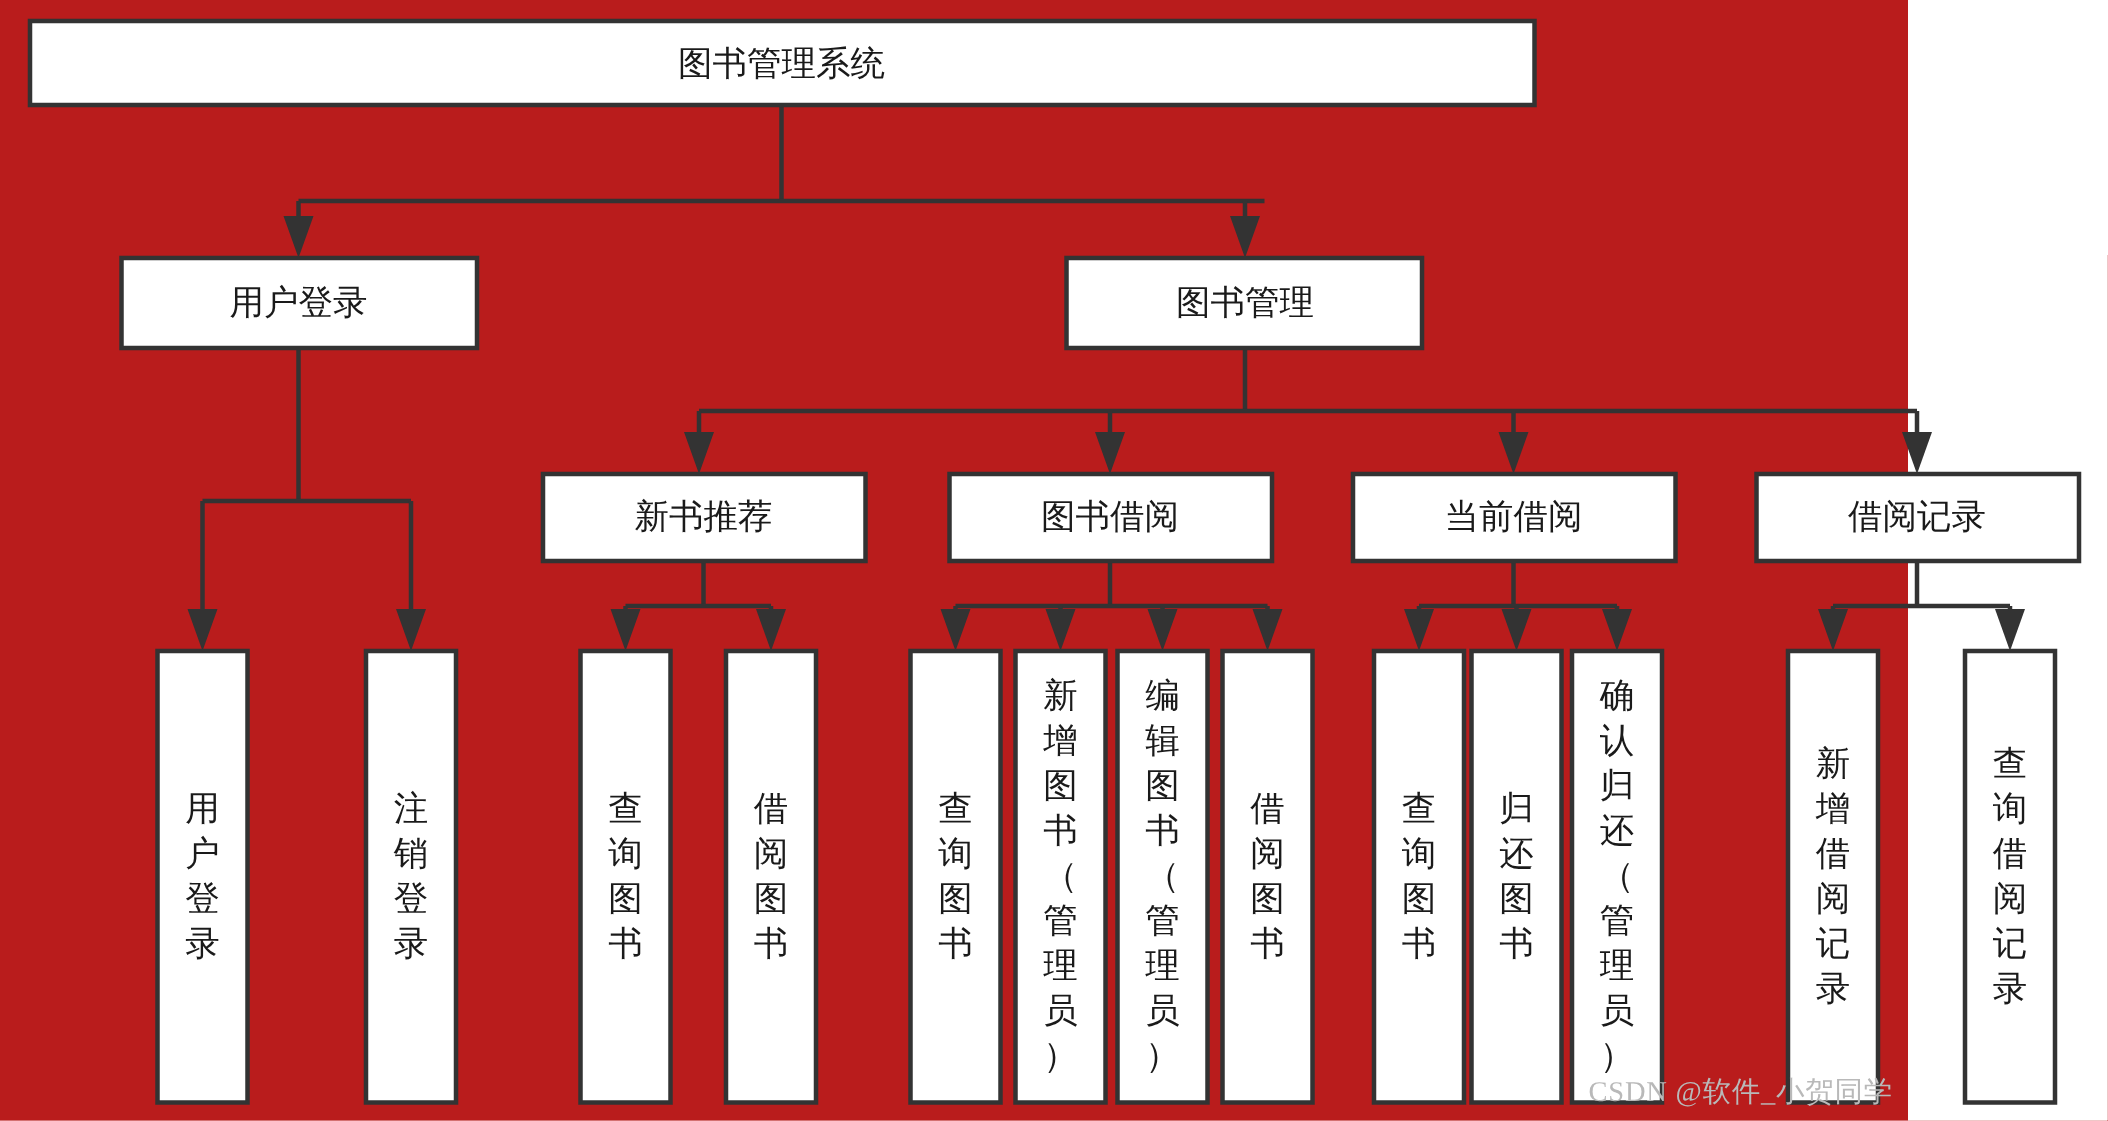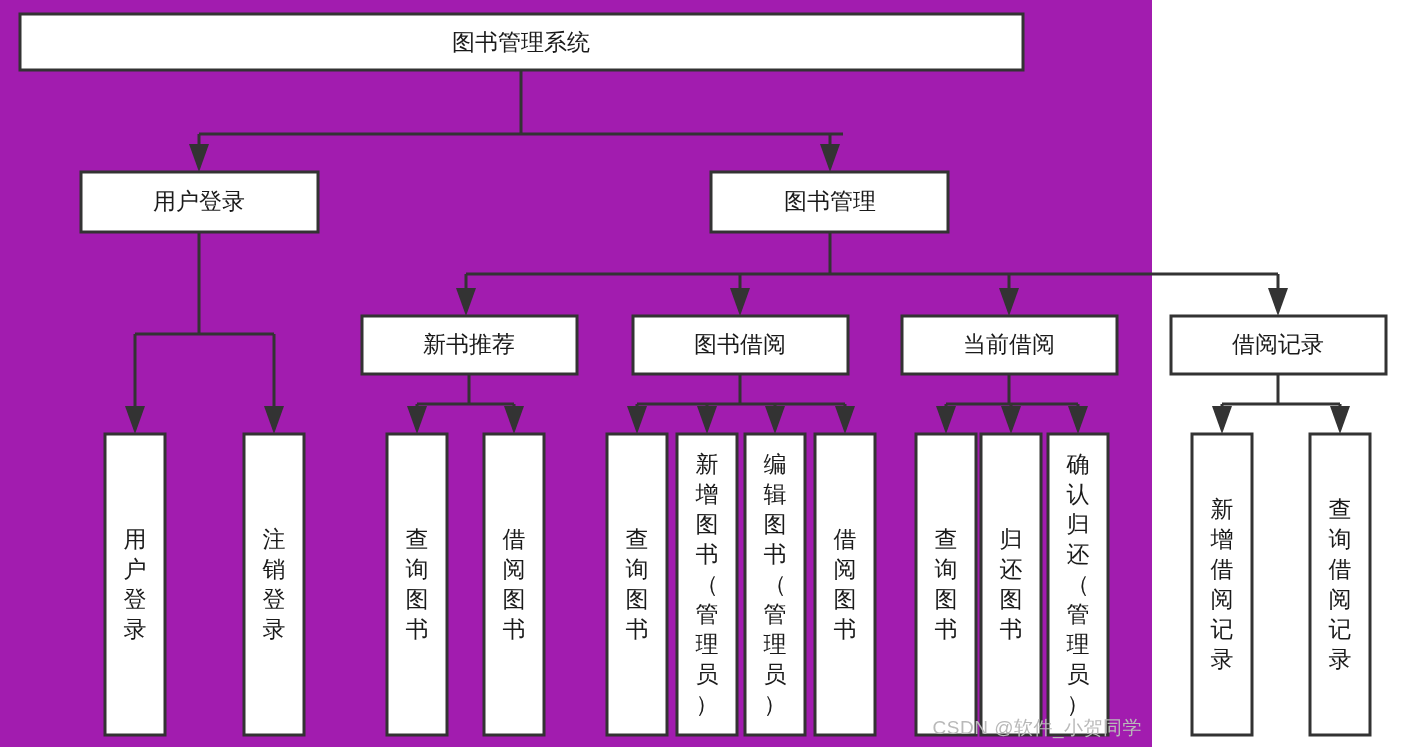--- a/index.html
+++ b/index.html
@@ -8,23 +8,23 @@
     background: #ffffff;
   }
   body {
     width: 1405px;
     height: 747px;
     font-family: "Liberation Sans", "DejaVu Sans", sans-serif;
     overflow: hidden;
   }
   #diagram-root {
     position: relative;
-    width: 1152px;
+    width: 1272px;
     height: 747px;
-    background: #a21caf;
+    background: #b91c1c;
   }
   svg#flowchart {
     position: absolute;
     top: 0;
     left: 0;
     width: 1405px;
     height: 747px;
   }
   .node-box {
     fill: #ffffff;
@@ -50,21 +50,21 @@
   .node-label-vertical {
     fill: #1a1a1a;
     font-family: "Liberation Sans", "DejaVu Sans", sans-serif;
     font-size: 23px;
     text-anchor: middle;
   }
   .watermark {
     position: absolute;
     right: 10px;
     bottom: 6px;
-    font-family: Liberation Sans, sans-serif;
+    font-family: Liberation Serif, serif;
     font-size: 19px;
     color: #b9b9b9;
     white-space: nowrap;
     letter-spacing: 0.5px;
   }
 </style>
 </head>
 <body>
 
 <div id="diagram-root">

